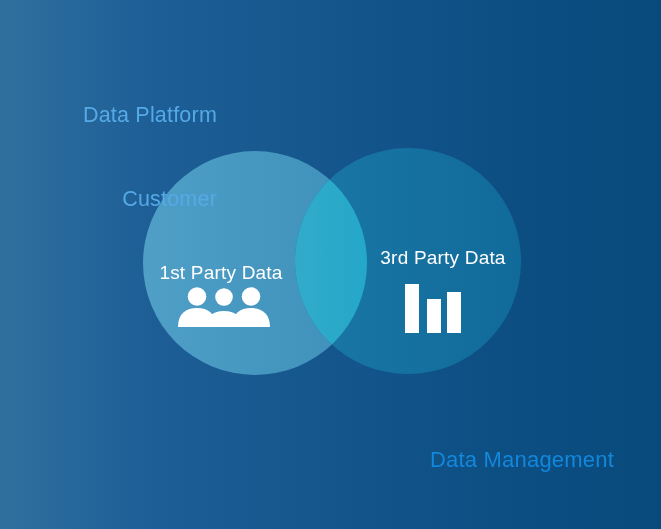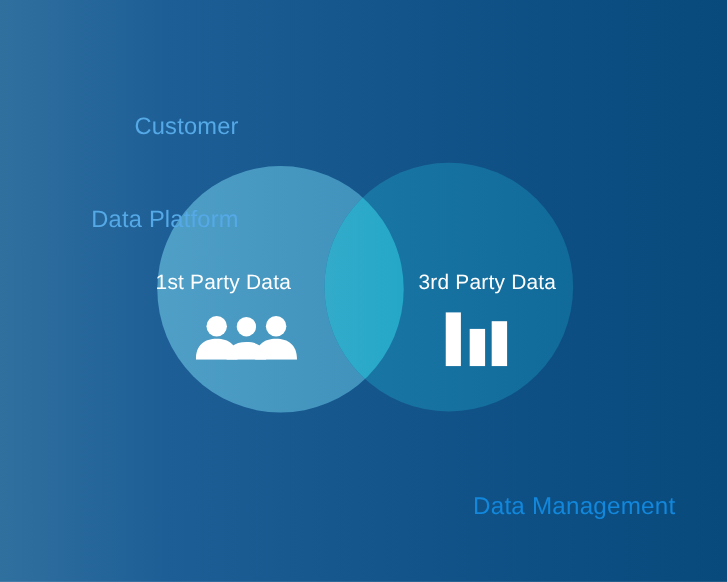--- a/index.html
+++ b/index.html
@@ -39,21 +39,21 @@
   .region-label {
     position: absolute;
     width: 200px;
     top: 246px;
     text-align: center;
     color: #ffffff;
     font-size: 19px;
     line-height: 24px;
     letter-spacing: 0.2px;
   }
-  .region-label.first { left: 103px; }
+  .region-label.first { left: 121px; margin-top: 15px; }
   .region-label.third { left: 343px; }
   .icon { position: absolute; }
   .people-icon { left: 178px; top: 287px; }
   .bars-icon  { left: 405px; top: 283px; }
 </style>
 </head>
 <body>
 
 <div class="stage">
 
@@ -76,22 +76,22 @@
       </clipPath>
     </defs>
     <circle cx="255" cy="263" r="112" fill="url(#lgLeft)"></circle>
     <circle cx="408" cy="261" r="113" fill="url(#lgRight)"></circle>
     <g clip-path="url(#leftCircleClip)">
       <circle cx="408" cy="261" r="113" fill="url(#lgLens)"></circle>
     </g>
   </svg>
 
   <div class="platform-label cdp-label">
+    <span class="line">Data Platform</span>
     <span class="line">Customer</span>
-    <span class="line">Data Platform</span>
   </div>
 
   <div class="platform-label dmp-label">
     <span class="line">Data Management</span>
     
     
   </div>
 
   <div class="region-label first">1st Party Data</div>
   <div class="region-label third">3rd Party Data</div>

